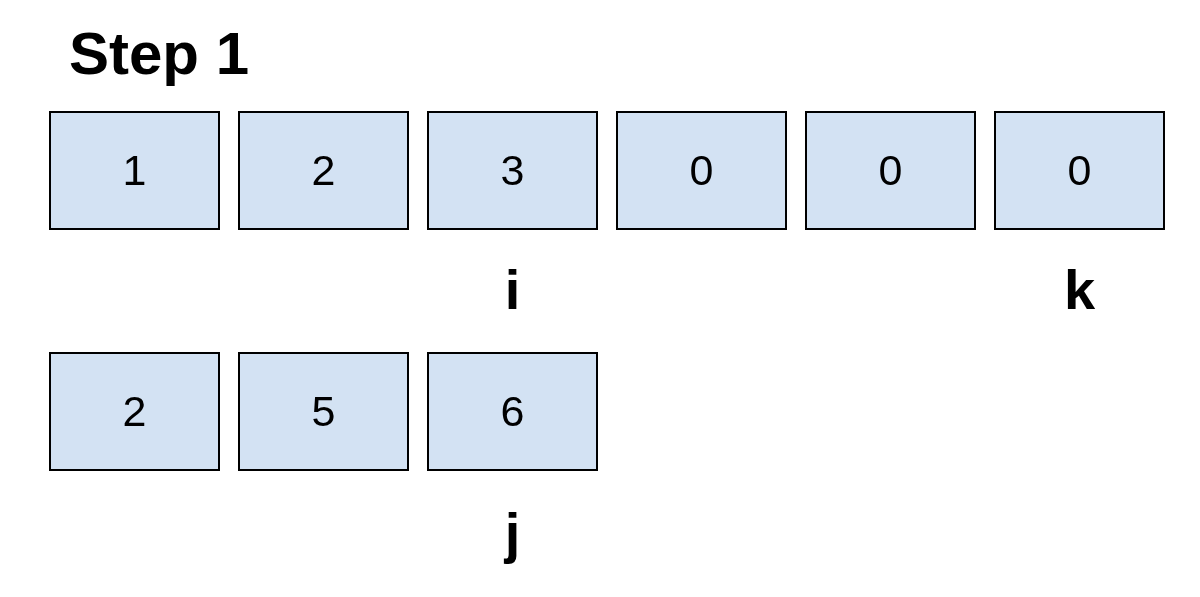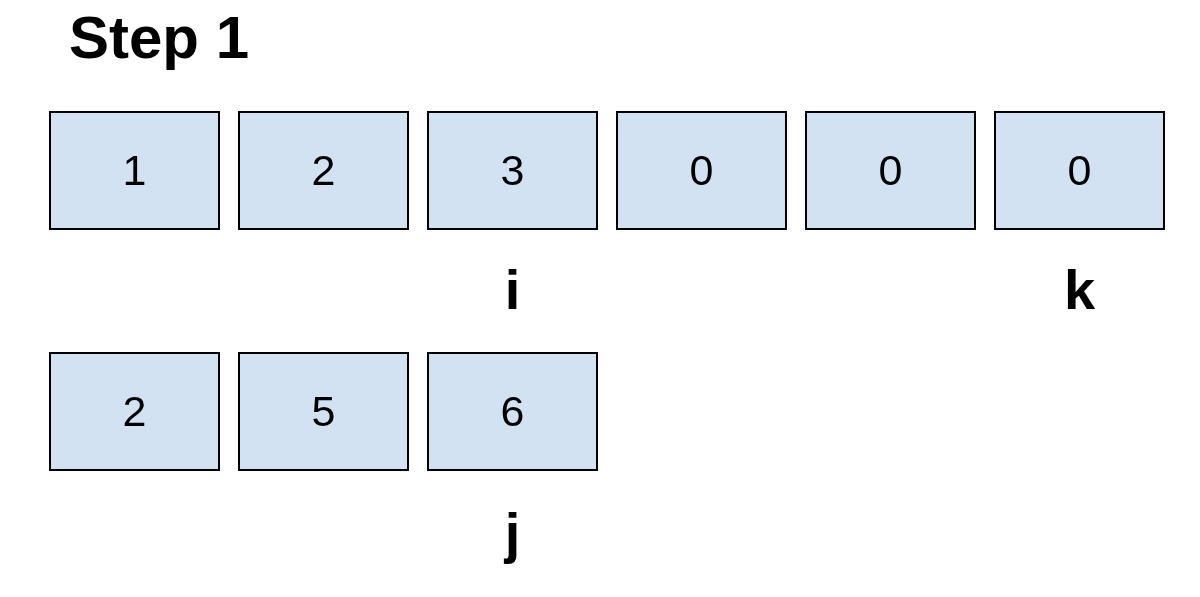--- a/index.html
+++ b/index.html
@@ -12,21 +12,21 @@
     width: 1200px;
     height: 597px;
     background: var(--background, #ffffff);
     font-family: "Liberation Sans", "DejaVu Sans", sans-serif;
     color: var(--text, #000000);
     overflow: hidden;
   }
   .title {
     position: absolute;
     left: 69px;
-    top: 8px;
+    top: 24px;
     margin: 0;
     font-size: 60px;
     font-weight: 700;
     line-height: 1;
     white-space: nowrap;
     color: var(--text, #000000);
   }
   .row {
     position: absolute;
     left: 49px;

